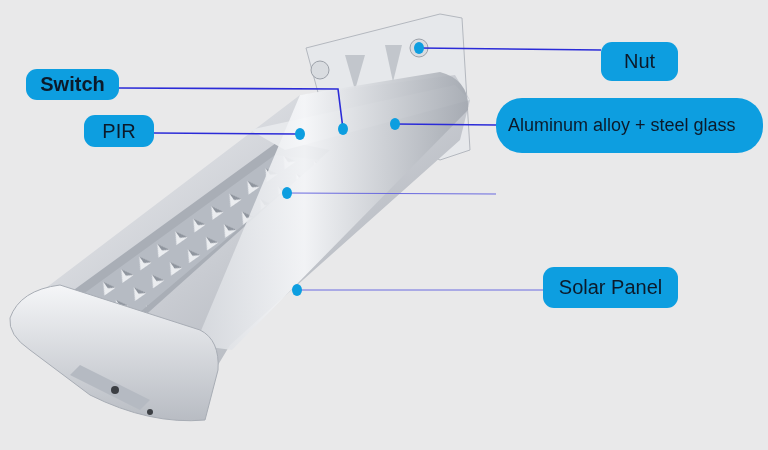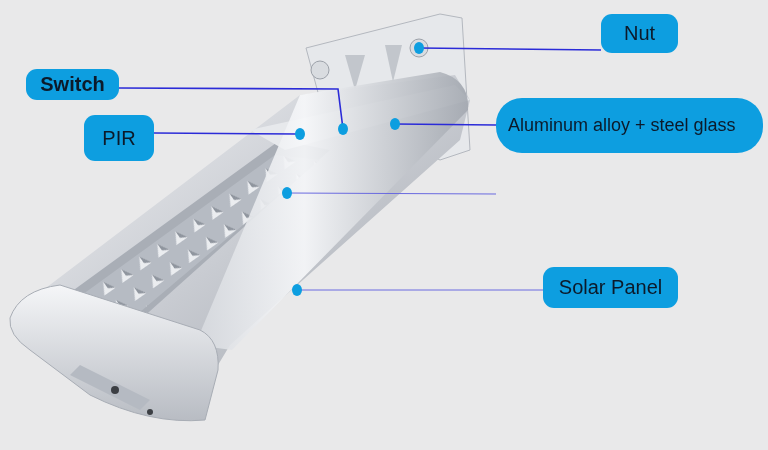--- a/index.html
+++ b/index.html
@@ -70,18 +70,18 @@
     <g fill="#0d9ee0">
       <ellipse cx="343" cy="129" rx="5" ry="6"></ellipse>
       <ellipse cx="300" cy="134" rx="5" ry="6"></ellipse>
       <ellipse cx="419" cy="48" rx="5" ry="6"></ellipse>
       <ellipse cx="395" cy="124" rx="5" ry="6"></ellipse>
       <ellipse cx="287" cy="193" rx="5" ry="6"></ellipse>
       <ellipse cx="297" cy="290" rx="5" ry="6"></ellipse>
     </g>
   </svg>
 
-  <div class="label" style="left:601px;top:14px;width:77px;height:39px;">Nut</div>
+  <div class="label" style="left:601px;top:42px;width:77px;height:39px;">Nut</div>
   <div class="label" style="left:26px;top:69px;width:93px;height:31px;font-weight:bold;">Switch</div>
-  <div class="label" style="left:84px;top:115px;width:70px;height:46px;">PIR</div>
+  <div class="label" style="left:84px;top:115px;width:70px;height:32px;">PIR</div>
   <div class="label big" style="left:496px;top:98px;width:267px;height:55px;">Aluminum alloy + steel glass</div>
   <div class="label" style="left:543px;top:267px;width:135px;height:41px;text-align:right;">Solar Panel</div>
 </div>
 
 </body></html>

